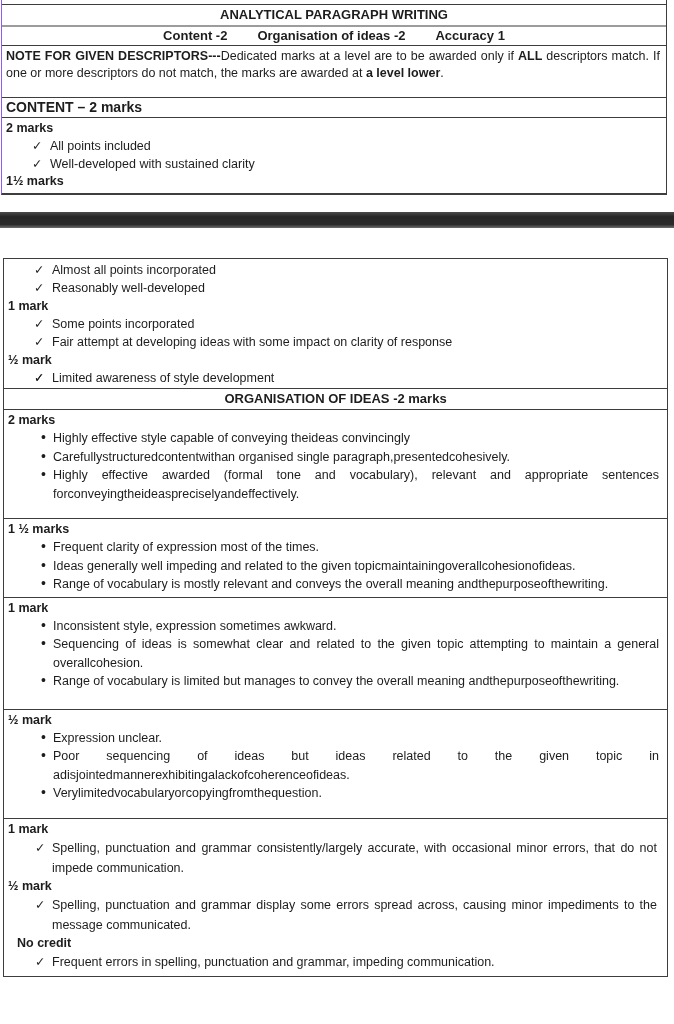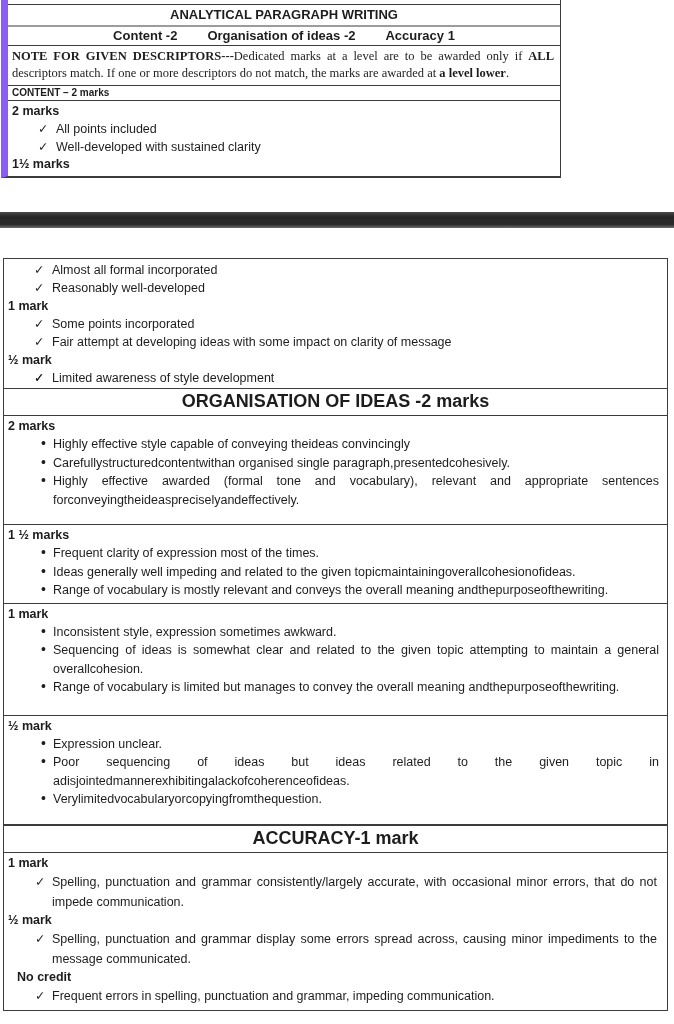--- a/index.html
+++ b/index.html
@@ -5,41 +5,40 @@
   html, body { margin:0; padding:0; }
   body {
     width:674px; height:1024px; position:relative; overflow:hidden;
     background:#ffffff; color:#1d1d1d;
     font-family:"Liberation Sans", sans-serif; font-size:12.5px;
   }
   .tbl { position:absolute; box-sizing:border-box; background:#fff; }
 
   
   .t1 {
-    left:1px; top:0; width:560px;
-    border-left:7px solid #8b5cf6; border-right:1px solid #3d3d3d;
+    left:1px; top:0; width:666px;
+    border-left:1px solid #8b5cf6; border-right:1px solid #3d3d3d;
     border-bottom:2px solid #3d3d3d;
   }
   .sliver { height:4px; border-bottom:1px solid #3d3d3d; }
   .title-row {
     text-align:center; font-weight:bold; font-size:13px;
     padding:2px 0 3px; border-bottom:2px solid #9c9c9c;
   }
   .subtitle-row {
     text-align:center; font-weight:bold; font-size:13px;
     padding:1px 0 2px; border-bottom:1px solid #3d3d3d;
   }
   .subtitle-row span { margin:6px 15px; }
   .note-row {
-    padding:2px 6px 3px 4px; line-height:17px; text-align:justify;
+    padding:2px 6px 15px 4px; line-height:17px; text-align:justify;
     border-bottom:1px solid #3d3d3d;
-    font-family:Liberation Serif, serif;
   }
   .sec-head {
-    font-weight:bold; font-size:10px; padding:1px 4px 2px;
+    font-weight:bold; font-size:14px; padding:1px 4px 2px;
     border-bottom:1px solid #3d3d3d;
   }
   .cell { padding:2px 6px 3px 4px; }
 
   .lvl { font-weight:bold; line-height:17px; }
   .ck  { position:relative; padding-left:44px; line-height:18px; }
   .ck .mk { position:absolute; left:26px; top:0; }
 
   
   .page-bar {
@@ -48,21 +47,21 @@
   }
 
   
   .t2 {
     left:3px; top:258px; width:665px;
     border:1px solid #3d3d3d;
   }
   .t2 .cont { padding:2px 6px 1px 4px; }
   .t2 .cont .lvl, .t2 .cont .ck { line-height:18px; }
   .mid-head {
-    text-align:center; font-weight:bold; font-size:18px;
+    text-align:center; font-weight:bold; font-size:13px;
     padding:2px 0 3px; border-top:1px solid #3d3d3d; border-bottom:1px solid #3d3d3d;
   }
   .mid-head:first-child { border-top:none; }
   .blockcell { padding:2px 8px 3px 4px; }
   .blockcell { border-bottom:1px solid #3d3d3d; }
   .blockcell.last { border-bottom:none; }
   .pb15 { padding-bottom:15px; } .pb17 { }
   .pb18 { padding-bottom:18px; }
   .bl { position:relative; padding-left:45px; line-height:18.5px; }
   .bl .mk { position:absolute; left:33px; top:-1px; font-size:14px; }
@@ -91,25 +90,25 @@
     <div class="ck"><span class="mk">✓</span><span>Well-developed with sustained clarity</span></div>
     <div class="lvl">1½ marks</div>
   </div>
 </div>
 
 <div class="page-bar"></div>
 
 <div class="tbl t2">
 
   <div class="cell cont">
-    <div class="ck"><span class="mk">✓</span><span>Almost all formal incorporated</span></div>
+    <div class="ck"><span class="mk">✓</span><span>Almost all points incorporated</span></div>
     <div class="ck"><span class="mk">✓</span><span>Reasonably well-developed</span></div>
     <div class="lvl">1 mark</div>
     <div class="ck"><span class="mk">✓</span><span>Some points incorporated</span></div>
-    <div class="ck"><span class="mk">✓</span><span>Fair attempt at developing ideas with some impact on clarity of message</span></div>
+    <div class="ck"><span class="mk">✓</span><span>Fair attempt at developing ideas with some impact on clarity of response</span></div>
     <div class="lvl">½ mark</div>
     <div class="ck"><span class="mk">✓</span></div>
     <div class="ck"><span class="mk">✓</span><span>Limited awareness of style development</span></div>
   </div>
 
   <div class="mid-head">ORGANISATION OF IDEAS -2 marks</div>
 
   <div class="blockcell pb15">
     <div class="lvl">2 marks</div>
     <div class="bl"><span class="mk">•</span><span>Highly effective style capable of conveying theideas convincingly</span></div>
@@ -131,21 +130,20 @@
     <div class="bl"><span class="mk">•</span><span>Range of vocabulary is limited but manages to convey the overall meaning andthepurposeofthewriting.</span></div>
   </div>
 
   <div class="blockcell pb15">
     <div class="lvl">½ mark</div>
     <div class="bl"><span class="mk">•</span><span>Expression unclear.</span></div>
     <div class="bl jst"><span class="mk">•</span><span>Poor sequencing of ideas but ideas related to the given topic in adisjointedmannerexhibitingalackofcoherenceofideas.</span></div>
     <div class="bl"><span class="mk">•</span><span>Verylimitedvocabularyorcopyingfromthequestion.</span></div>
   </div>
 
-  <div class="mid-head">ACCURACY-1 mark</div>
 
   <div class="acc blockcell last">
     <div class="lvl">1 mark</div>
     <div class="ck2 jst"><span class="mk">✓</span><span>Spelling, punctuation and grammar consistently/largely accurate, with occasional minor errors, that do not impede communication.</span></div>
     <div class="lvl">½ mark</div>
     <div class="ck2 jst"><span class="mk">✓</span><span>Spelling, punctuation and grammar display some errors spread across, causing minor impediments to the message communicated.</span></div>
     <div class="lvl nc">No credit</div>
     <div class="ck2"><span class="mk">✓</span><span>Frequent errors in spelling, punctuation and grammar, impeding communication.</span></div>
   </div>
 

